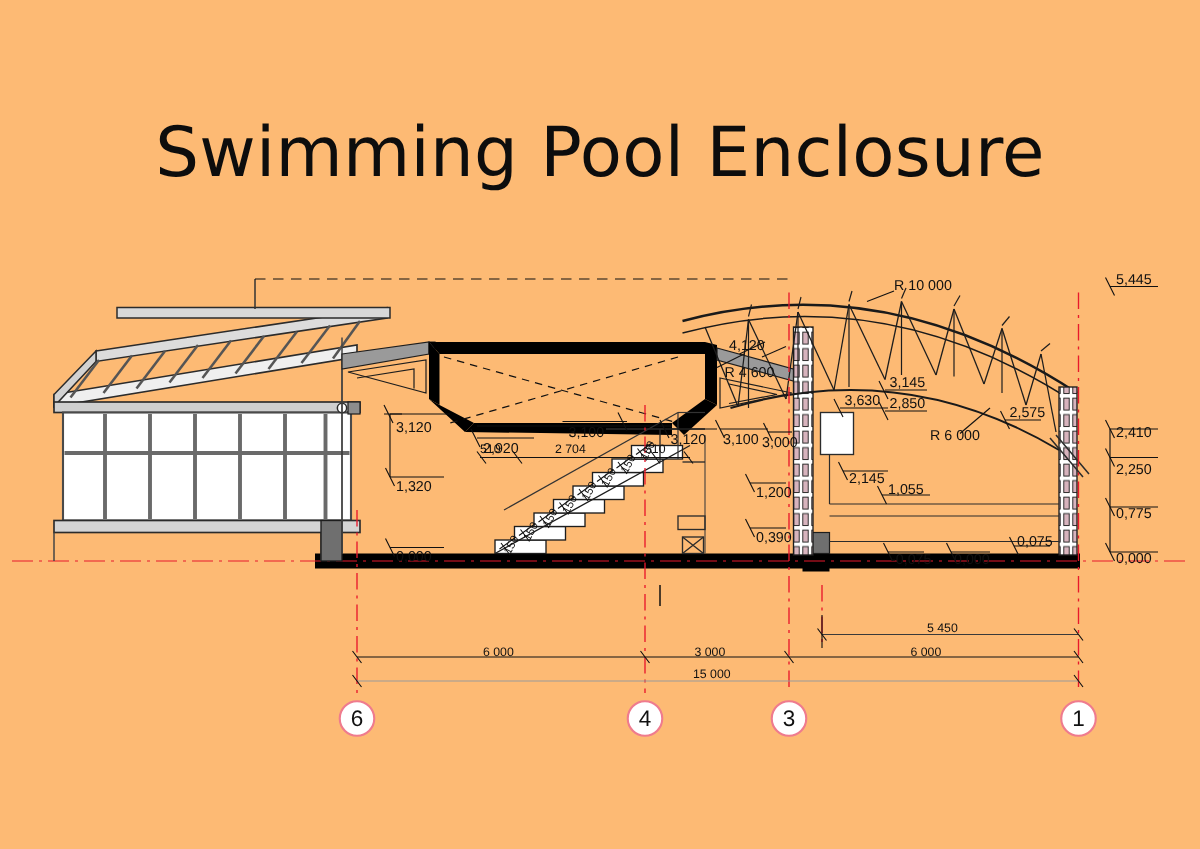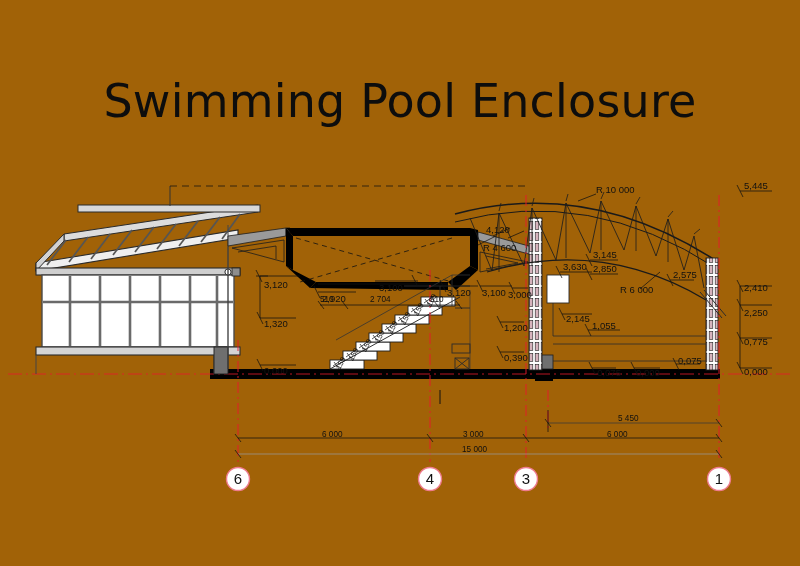--- a/index.html
+++ b/index.html
@@ -1,18 +1,18 @@
 <!DOCTYPE html>
 <html><head>
 <meta charset="utf-8">
 <style>
   html,body{margin:0;padding:0;background:#ffffff;}
   body{width:800px;height:566px;overflow:hidden;
        font-family:"Liberation Sans","DejaVu Sans",sans-serif;}
-  #stage{position:relative;width:800px;height:566px;background:#a16207;}
+  #stage{position:relative;width:800px;height:566px;background:#fdba74;}
   #title{position:absolute;left:0;top:74px;width:800px;text-align:center;
          font-size:46px;font-weight:400;color:#0d0d0d;letter-spacing:.2px;
          font-family:"DejaVu Sans",sans-serif;}
   svg{position:absolute;left:0;top:0;width:800px;height:566px;}
   .dimtxt{font-family:"Liberation Sans",sans-serif;font-size:9.5px;fill:#111;}
   .dimtxt.sm{font-size:8.2px;}
   .rtxt{font-family:"Liberation Sans",sans-serif;font-size:9.5px;fill:#111;}
   .bub{font-family:"Liberation Sans",sans-serif;font-size:15px;fill:#111;
        text-anchor:middle;}
   .stair150{font-family:"Liberation Sans",sans-serif;font-size:7.6px;fill:#111;}

